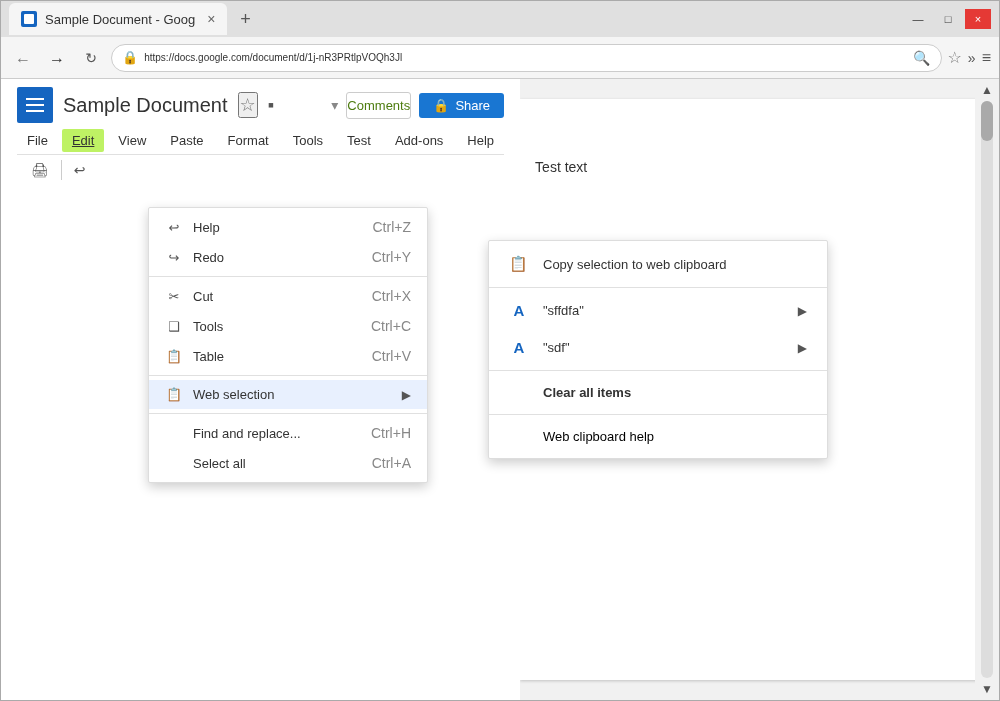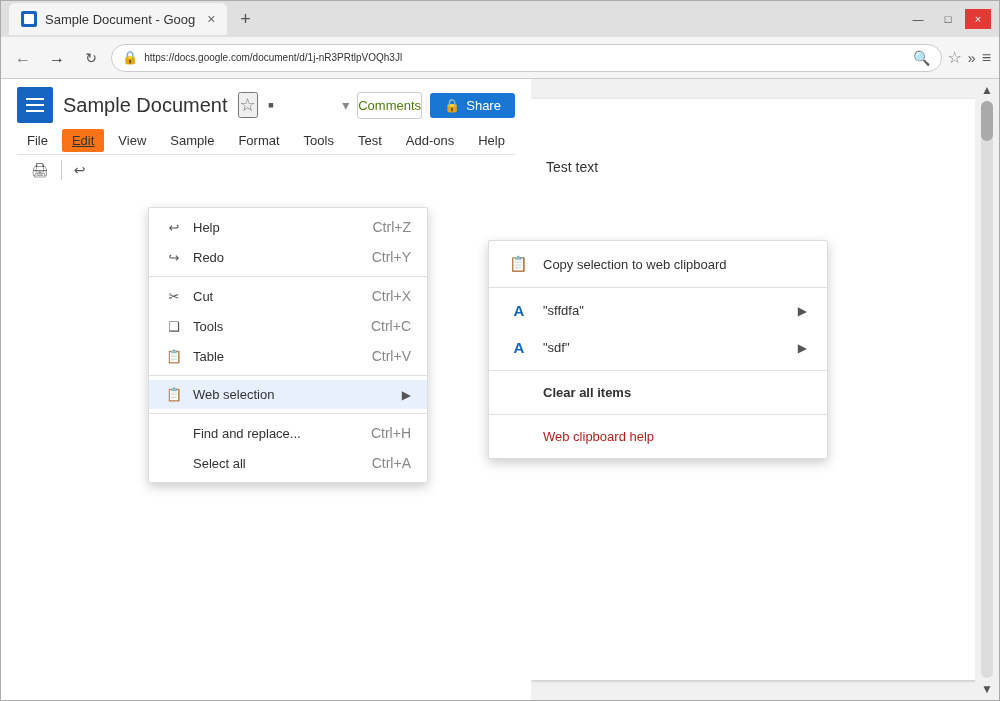--- a/index.html
+++ b/index.html
@@ -292,21 +292,21 @@
       padding: 4px 10px;
       font-size: 13px;
       cursor: pointer;
       color: #333;
       border-radius: 2px;
     }
     .menu-item:hover, .menu-item.active {
       background: #e8e8e8;
     }
     .menu-item.active {
-      background: #f97316;
+      background: #bef264;
       text-decoration: underline;
     }
 
     
     .toolbar {
       background: white;
       border-top: 1px solid #e0e0e0;
       display: flex;
       align-items: center;
       padding: 4px 8px;
@@ -454,21 +454,21 @@
     .submenu-item {
       display: flex;
       align-items: center;
       padding: 10px 20px;
       font-size: 13px;
       color: #333;
       cursor: pointer;
       gap: 14px;
     }
     .submenu-item.bold-item { font-weight: bold; }
-    .submenu-item.grayed { color: #b91c1c; }
+    .submenu-item.grayed { color: #000000; }
     .submenu-item .sub-icon {
       width: 20px;
       color: #555;
       font-size: 15px;
       text-align: center;
     }
     .submenu-item .sub-arrow {
       margin-left: auto;
       font-size: 12px;
       color: #555;
@@ -543,21 +543,21 @@
             <span>🔒</span>
             <span>Share</span>
           </button>
         </div>
       </div>
 
       <div class="menu-bar">
         <div class="menu-item">File</div>
         <div class="menu-item active">Edit</div>
         <div class="menu-item">View</div>
-        <div class="menu-item">Sample</div>
+        <div class="menu-item">Paste</div>
         <div class="menu-item">Format</div>
         <div class="menu-item">Tools</div>
         <div class="menu-item">Test</div>
         <div class="menu-item">Add-ons</div>
         <div class="menu-item">Help</div>
       </div>
 
       <div class="toolbar">
         <button class="toolbar-btn">🖨</button>
         <div class="toolbar-divider"></div>

